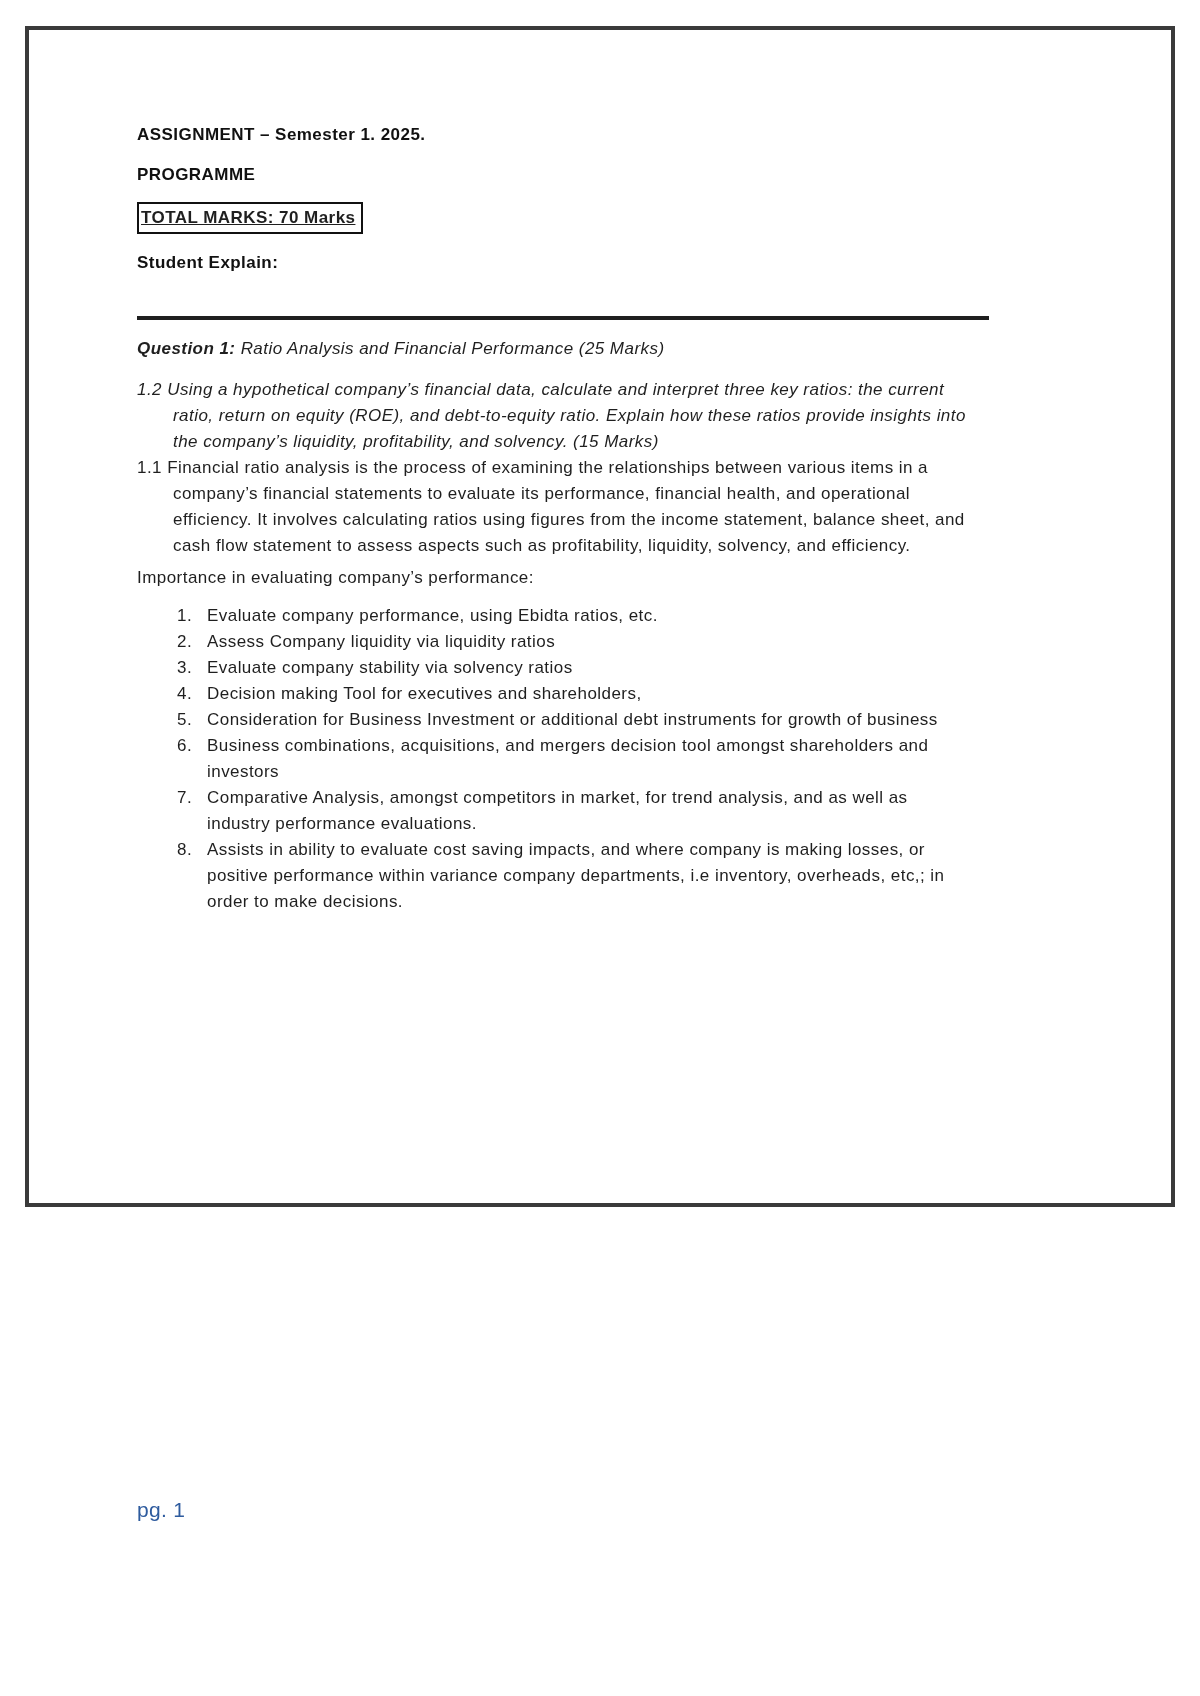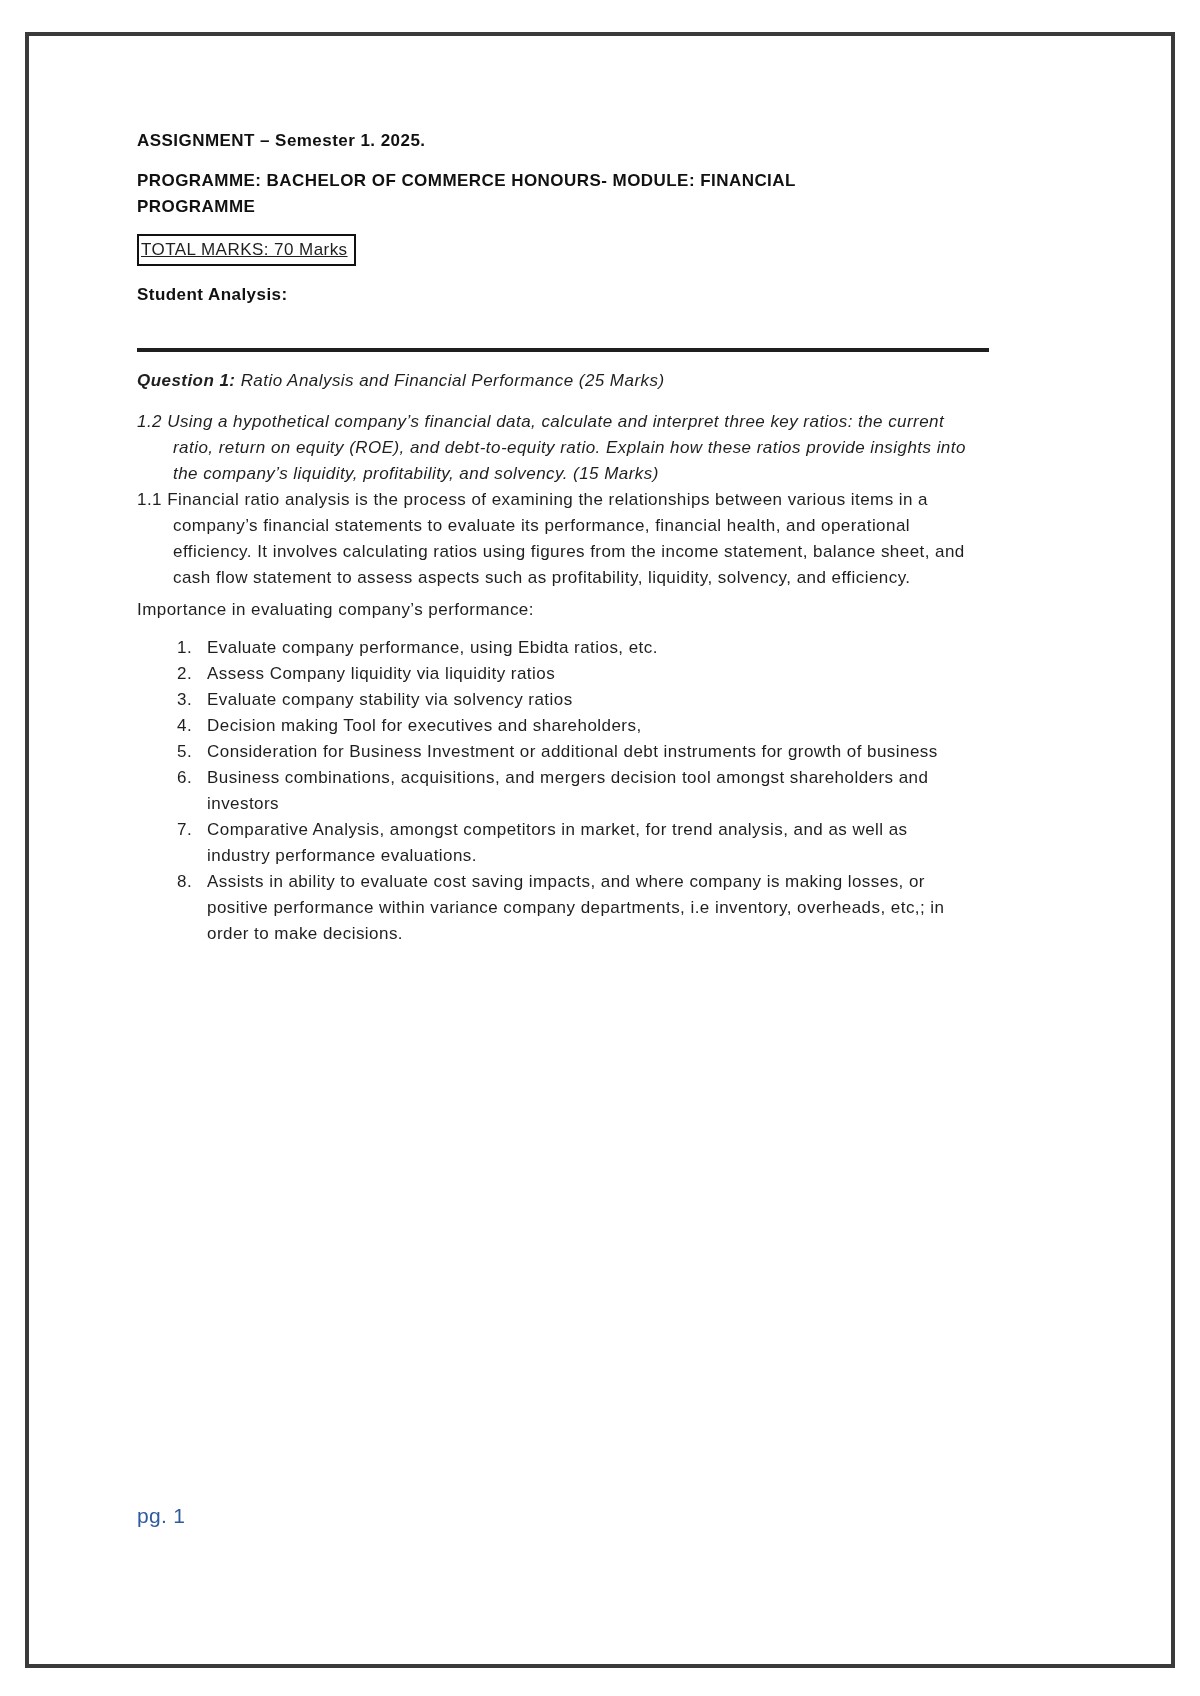--- a/index.html
+++ b/index.html
@@ -7,37 +7,37 @@
   body {
     width: 1200px;
     height: 1696px;
     position: relative;
     font-family: "Liberation Sans", "DejaVu Sans", sans-serif;
     color: #1f1f1f;
   }
   .frame {
     position: absolute;
     left: 25px;
-    top: 32px;
+    top: 26px;
     width: 1150px;
-    height: 1636px;
+    height: 1181px;
     border: 4px solid var(--border_dark, #3a3a3a);
     background: #ffffff;
   }
   .content {
     padding: 92px 0 0 108px;
     width: 960px;
     font-size: 17px;
     line-height: 26px;
     letter-spacing: 0.45px;
   }
   .doc-title { font-weight: bold; margin-bottom: 14px; color: #111; }
   .programme { font-weight: bold; margin-bottom: 14px; color: #111; }
   .programme .pline { display: block; }
-  .total-marks-wrap { margin-bottom: 16px; }
+  .total-marks-wrap { margin-bottom: 16px; font-weight: bold; }
   .total-marks-box {
     display: inline-block;
     border: 2px solid #111;
     padding: 1px 6px 1px 2px;
     text-decoration: underline;
   }
   .student-label { font-weight: bold; margin-bottom: 13px; color: #111; }
   .student-info {
     font-weight: bold;
     color: var(--student_info_red, #c80000);
@@ -85,29 +85,28 @@
 </style>
 </head>
 <body>
 
 <div class="frame">
   <div class="content">
 
     <p class="doc-title">ASSIGNMENT – Semester 1. 2025.</p>
 
     <p class="programme">
-      <span class="pline">PROGRAMME: BACHELOR OF COMMERCE HONOURS- MODULE: FINANCIAL</span>
       <span class="pline">PROGRAMME</span>
     </p>
 
     <p class="total-marks-wrap">
       <span class="total-marks-box">TOTAL MARKS: 70 Marks</span>
     </p>
 
-    <p class="student-label">Student Analysis:</p>
+    <p class="student-label">Student Explain:</p>
 
 
     <div class="divider"></div>
 
     <p class="q1-heading">
       <span class="q1-label">Question 1:</span><span> Ratio Analysis and Financial Performance (25 Marks)</span>
     </p>
 
     <p class="q-item">1.2  Using a hypothetical company’s financial data, calculate and interpret three key ratios: the current ratio, return on equity (ROE), and debt-to-equity ratio. Explain how these ratios provide insights into the company’s liquidity, profitability, and solvency. (15 Marks)</p>
 

